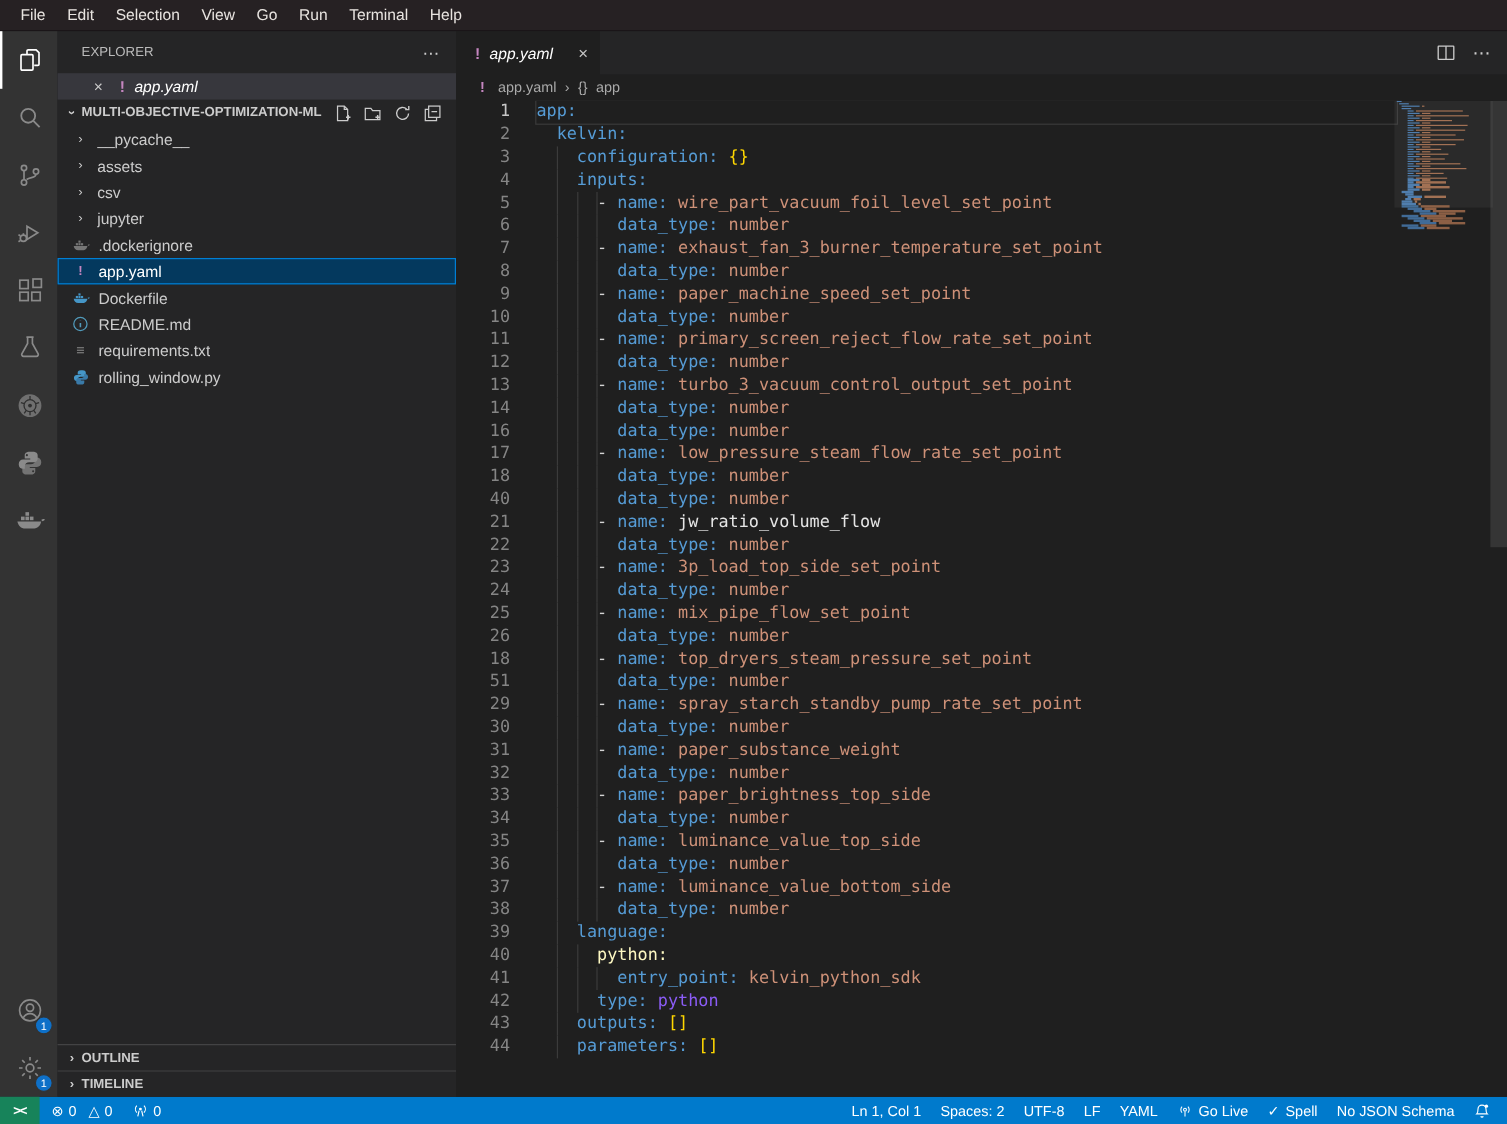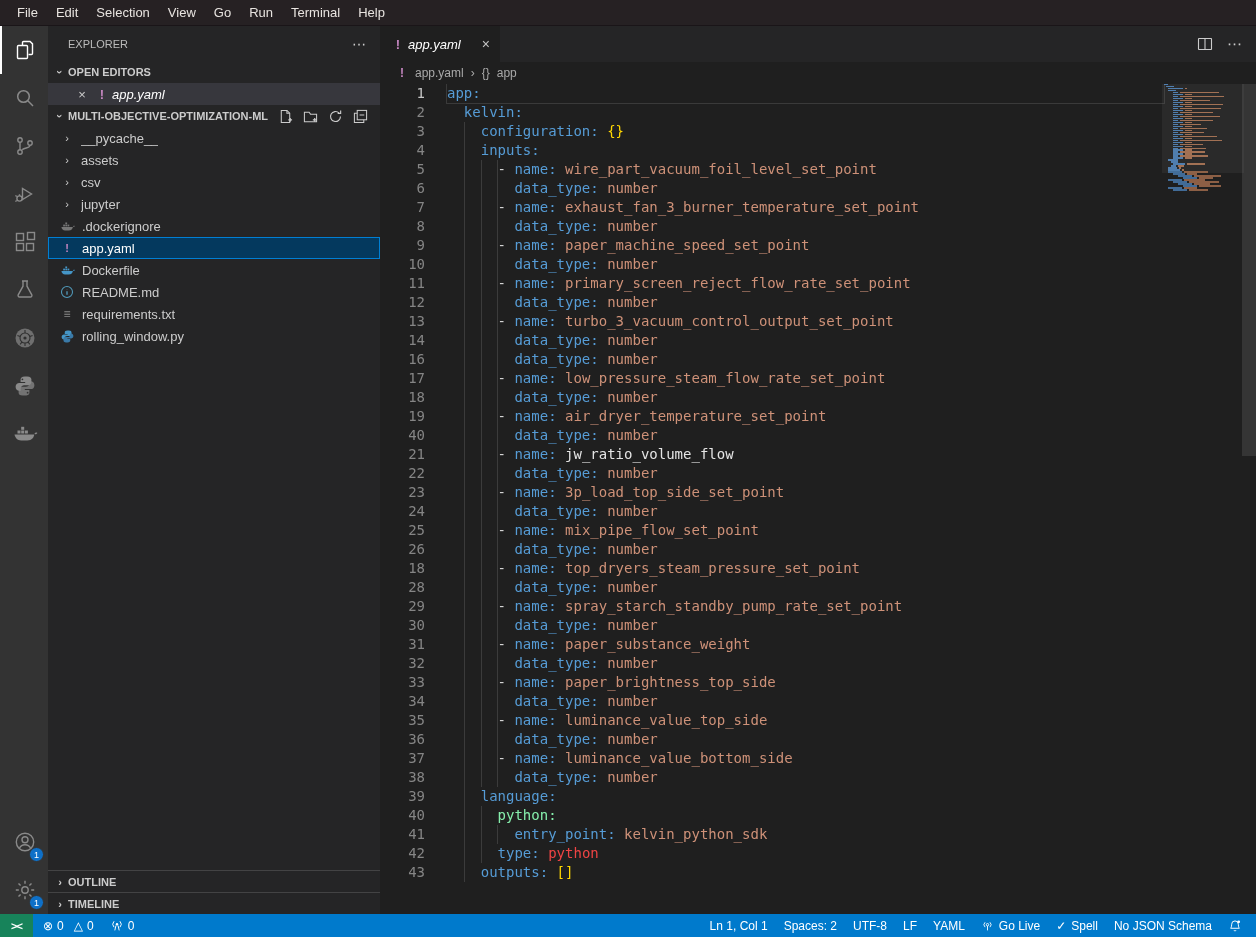--- a/index.html
+++ b/index.html
@@ -213,24 +213,20 @@
         </span>
         <span class="badge">1</span>
       </div>
     </div>
 
   <div class="sidebar">
     <div class="sidebar-title-row">
       <span>EXPLORER</span>
       <span class="more">⋯</span>
     </div>
-    <div class="section-header">
-      <span class="chev down">›</span>
-      <span>OPEN EDITORS</span>
-    </div>
     <div class="oe-row">
       <span class="oe-close">×</span>
       <span class="warn-dec" style="color: rgb(197, 134, 192);">!</span>
       <span class="italic" style="margin-left:4px">app.yaml</span>
     </div>
     <div class="section-header">
       <span class="chev down">›</span>
       <span>MULTI-OBJECTIVE-OPTIMIZATION-ML</span>
       <span class="th-actions" id="tree-actions">
           <span class="ic">
@@ -383,45 +379,45 @@
           <div class="code-line"><span class="ln">8</span><span class="lc"><span class="g" style="left:16.8px"></span><span class="g" style="left:33.6px"></span><span class="g" style="left:50.400000000000006px"></span><span>        </span><span style="color:#569cd6">data_type:</span> <span style="color:#ce9178">number</span></span></div>
           <div class="code-line"><span class="ln">9</span><span class="lc"><span class="g" style="left:16.8px"></span><span class="g" style="left:33.6px"></span><span class="g" style="left:50.400000000000006px"></span><span>      </span><span style="color:#d4d4d4">- </span><span style="color:#569cd6">name:</span> <span style="color:#ce9178">paper_machine_speed_set_point</span></span></div>
           <div class="code-line"><span class="ln">10</span><span class="lc"><span class="g" style="left:16.8px"></span><span class="g" style="left:33.6px"></span><span class="g" style="left:50.400000000000006px"></span><span>        </span><span style="color:#569cd6">data_type:</span> <span style="color:#ce9178">number</span></span></div>
           <div class="code-line"><span class="ln">11</span><span class="lc"><span class="g" style="left:16.8px"></span><span class="g" style="left:33.6px"></span><span class="g" style="left:50.400000000000006px"></span><span>      </span><span style="color:#d4d4d4">- </span><span style="color:#569cd6">name:</span> <span style="color:#ce9178">primary_screen_reject_flow_rate_set_point</span></span></div>
           <div class="code-line"><span class="ln">12</span><span class="lc"><span class="g" style="left:16.8px"></span><span class="g" style="left:33.6px"></span><span class="g" style="left:50.400000000000006px"></span><span>        </span><span style="color:#569cd6">data_type:</span> <span style="color:#ce9178">number</span></span></div>
           <div class="code-line"><span class="ln">13</span><span class="lc"><span class="g" style="left:16.8px"></span><span class="g" style="left:33.6px"></span><span class="g" style="left:50.400000000000006px"></span><span>      </span><span style="color:#d4d4d4">- </span><span style="color:#569cd6">name:</span> <span style="color:#ce9178">turbo_3_vacuum_control_output_set_point</span></span></div>
           <div class="code-line"><span class="ln">14</span><span class="lc"><span class="g" style="left:16.8px"></span><span class="g" style="left:33.6px"></span><span class="g" style="left:50.400000000000006px"></span><span>        </span><span style="color:#569cd6">data_type:</span> <span style="color:#ce9178">number</span></span></div>
           <div class="code-line"><span class="ln">16</span><span class="lc"><span class="g" style="left:16.8px"></span><span class="g" style="left:33.6px"></span><span class="g" style="left:50.400000000000006px"></span><span>        </span><span style="color:#569cd6">data_type:</span> <span style="color:#ce9178">number</span></span></div>
           <div class="code-line"><span class="ln">17</span><span class="lc"><span class="g" style="left:16.8px"></span><span class="g" style="left:33.6px"></span><span class="g" style="left:50.400000000000006px"></span><span>      </span><span style="color:#d4d4d4">- </span><span style="color:#569cd6">name:</span> <span style="color:#ce9178">low_pressure_steam_flow_rate_set_point</span></span></div>
           <div class="code-line"><span class="ln">18</span><span class="lc"><span class="g" style="left:16.8px"></span><span class="g" style="left:33.6px"></span><span class="g" style="left:50.400000000000006px"></span><span>        </span><span style="color:#569cd6">data_type:</span> <span style="color:#ce9178">number</span></span></div>
-          <div class="code-line"><span class="ln">19</span><span class="lc"><span class="g" style="left:16.8px"></span><span class="g" style="left:33.6px"></span><span class="g" style="left:50.400000000000006px"></span><span>      </span><span style="color:#d4d4d4">- </span><span style="color:#569cd6">name:</span> <span style="color:#ce9178">air_dryer_temperature_set_point</span></span></div>
           <div class="code-line"><span class="ln">40</span><span class="lc"><span class="g" style="left:16.8px"></span><span class="g" style="left:33.6px"></span><span class="g" style="left:50.400000000000006px"></span><span>        </span><span style="color:#569cd6">data_type:</span> <span style="color:#ce9178">number</span></span></div>
           <div class="code-line"><span class="ln">21</span><span class="lc"><span class="g" style="left:16.8px"></span><span class="g" style="left:33.6px"></span><span class="g" style="left:50.400000000000006px"></span><span>      </span><span style="color:#d4d4d4">- </span><span style="color:#569cd6">name:</span> <span style="color:#e5e5e5">jw_ratio_volume_flow</span></span></div>
           <div class="code-line"><span class="ln">22</span><span class="lc"><span class="g" style="left:16.8px"></span><span class="g" style="left:33.6px"></span><span class="g" style="left:50.400000000000006px"></span><span>        </span><span style="color:#569cd6">data_type:</span> <span style="color:#ce9178">number</span></span></div>
           <div class="code-line"><span class="ln">23</span><span class="lc"><span class="g" style="left:16.8px"></span><span class="g" style="left:33.6px"></span><span class="g" style="left:50.400000000000006px"></span><span>      </span><span style="color:#d4d4d4">- </span><span style="color:#569cd6">name:</span> <span style="color:#ce9178">3p_load_top_side_set_point</span></span></div>
           <div class="code-line"><span class="ln">24</span><span class="lc"><span class="g" style="left:16.8px"></span><span class="g" style="left:33.6px"></span><span class="g" style="left:50.400000000000006px"></span><span>        </span><span style="color:#569cd6">data_type:</span> <span style="color:#ce9178">number</span></span></div>
           <div class="code-line"><span class="ln">25</span><span class="lc"><span class="g" style="left:16.8px"></span><span class="g" style="left:33.6px"></span><span class="g" style="left:50.400000000000006px"></span><span>      </span><span style="color:#d4d4d4">- </span><span style="color:#569cd6">name:</span> <span style="color:#ce9178">mix_pipe_flow_set_point</span></span></div>
           <div class="code-line"><span class="ln">26</span><span class="lc"><span class="g" style="left:16.8px"></span><span class="g" style="left:33.6px"></span><span class="g" style="left:50.400000000000006px"></span><span>        </span><span style="color:#569cd6">data_type:</span> <span style="color:#ce9178">number</span></span></div>
           <div class="code-line"><span class="ln">18</span><span class="lc"><span class="g" style="left:16.8px"></span><span class="g" style="left:33.6px"></span><span class="g" style="left:50.400000000000006px"></span><span>      </span><span style="color:#d4d4d4">- </span><span style="color:#569cd6">name:</span> <span style="color:#ce9178">top_dryers_steam_pressure_set_point</span></span></div>
-          <div class="code-line"><span class="ln">28</span><span class="lc"><span class="g" style="left:16.8px"></span><span class="g" style="left:33.6px"></span><span class="g" style="left:50.400000000000006px"></span><span>        </span><span style="color:#569cd6">data_type:</span> <span style="color:#ce9178">number</span></span></div>
+          <div class="code-line"><span class="ln">51</span><span class="lc"><span class="g" style="left:16.8px"></span><span class="g" style="left:33.6px"></span><span class="g" style="left:50.400000000000006px"></span><span>        </span><span style="color:#569cd6">data_type:</span> <span style="color:#ce9178">number</span></span></div>
           <div class="code-line"><span class="ln">29</span><span class="lc"><span class="g" style="left:16.8px"></span><span class="g" style="left:33.6px"></span><span class="g" style="left:50.400000000000006px"></span><span>      </span><span style="color:#d4d4d4">- </span><span style="color:#569cd6">name:</span> <span style="color:#ce9178">spray_starch_standby_pump_rate_set_point</span></span></div>
           <div class="code-line"><span class="ln">30</span><span class="lc"><span class="g" style="left:16.8px"></span><span class="g" style="left:33.6px"></span><span class="g" style="left:50.400000000000006px"></span><span>        </span><span style="color:#569cd6">data_type:</span> <span style="color:#ce9178">number</span></span></div>
           <div class="code-line"><span class="ln">31</span><span class="lc"><span class="g" style="left:16.8px"></span><span class="g" style="left:33.6px"></span><span class="g" style="left:50.400000000000006px"></span><span>      </span><span style="color:#d4d4d4">- </span><span style="color:#569cd6">name:</span> <span style="color:#ce9178">paper_substance_weight</span></span></div>
           <div class="code-line"><span class="ln">32</span><span class="lc"><span class="g" style="left:16.8px"></span><span class="g" style="left:33.6px"></span><span class="g" style="left:50.400000000000006px"></span><span>        </span><span style="color:#569cd6">data_type:</span> <span style="color:#ce9178">number</span></span></div>
           <div class="code-line"><span class="ln">33</span><span class="lc"><span class="g" style="left:16.8px"></span><span class="g" style="left:33.6px"></span><span class="g" style="left:50.400000000000006px"></span><span>      </span><span style="color:#d4d4d4">- </span><span style="color:#569cd6">name:</span> <span style="color:#ce9178">paper_brightness_top_side</span></span></div>
           <div class="code-line"><span class="ln">34</span><span class="lc"><span class="g" style="left:16.8px"></span><span class="g" style="left:33.6px"></span><span class="g" style="left:50.400000000000006px"></span><span>        </span><span style="color:#569cd6">data_type:</span> <span style="color:#ce9178">number</span></span></div>
           <div class="code-line"><span class="ln">35</span><span class="lc"><span class="g" style="left:16.8px"></span><span class="g" style="left:33.6px"></span><span class="g" style="left:50.400000000000006px"></span><span>      </span><span style="color:#d4d4d4">- </span><span style="color:#569cd6">name:</span> <span style="color:#ce9178">luminance_value_top_side</span></span></div>
           <div class="code-line"><span class="ln">36</span><span class="lc"><span class="g" style="left:16.8px"></span><span class="g" style="left:33.6px"></span><span class="g" style="left:50.400000000000006px"></span><span>        </span><span style="color:#569cd6">data_type:</span> <span style="color:#ce9178">number</span></span></div>
           <div class="code-line"><span class="ln">37</span><span class="lc"><span class="g" style="left:16.8px"></span><span class="g" style="left:33.6px"></span><span class="g" style="left:50.400000000000006px"></span><span>      </span><span style="color:#d4d4d4">- </span><span style="color:#569cd6">name:</span> <span style="color:#ce9178">luminance_value_bottom_side</span></span></div>
           <div class="code-line"><span class="ln">38</span><span class="lc"><span class="g" style="left:16.8px"></span><span class="g" style="left:33.6px"></span><span class="g" style="left:50.400000000000006px"></span><span>        </span><span style="color:#569cd6">data_type:</span> <span style="color:#ce9178">number</span></span></div>
           <div class="code-line"><span class="ln">39</span><span class="lc"><span class="g" style="left:16.8px"></span><span>    </span><span style="color:#569cd6">language:</span></span></div>
-          <div class="code-line"><span class="ln">40</span><span class="lc"><span class="g" style="left:16.8px"></span><span class="g" style="left:33.6px"></span><span>      </span><span style="color:#86efac">python:</span></span></div>
+          <div class="code-line"><span class="ln">40</span><span class="lc"><span class="g" style="left:16.8px"></span><span class="g" style="left:33.6px"></span><span>      </span><span style="color:#fef9c3">python:</span></span></div>
           <div class="code-line"><span class="ln">41</span><span class="lc"><span class="g" style="left:16.8px"></span><span class="g" style="left:33.6px"></span><span class="g" style="left:50.400000000000006px"></span><span>        </span><span style="color:#569cd6">entry_point:</span> <span style="color:#ce9178">kelvin_python_sdk</span></span></div>
-          <div class="code-line"><span class="ln">42</span><span class="lc"><span class="g" style="left:16.8px"></span><span class="g" style="left:33.6px"></span><span>      </span><span style="color:#569cd6">type:</span> <span style="color:#ef4444">python</span></span></div>
+          <div class="code-line"><span class="ln">42</span><span class="lc"><span class="g" style="left:16.8px"></span><span class="g" style="left:33.6px"></span><span>      </span><span style="color:#569cd6">type:</span> <span style="color:#8b5cf6">python</span></span></div>
           <div class="code-line"><span class="ln">43</span><span class="lc"><span class="g" style="left:16.8px"></span><span>    </span><span style="color:#569cd6">outputs:</span> <span style="color:#ffd700">[]</span></span></div>
+          <div class="code-line"><span class="ln">44</span><span class="lc"><span class="g" style="left:16.8px"></span><span>    </span><span style="color:#569cd6">parameters:</span> <span style="color:#ffd700">[]</span></span></div>
         </div>
       <div class="minimap" id="minimap">
         <div class="mm-view"></div>
       <div class="mm-line" style="padding-left:0px;opacity:1">
             <span class="mm-k" style="width:4.2px"></span>
           </div>
           <div class="mm-line" style="padding-left:2.2px;opacity:1">
             <span class="mm-k" style="width:7.3500000000000005px"></span>
           </div>
           <div class="mm-line" style="padding-left:4.4px;opacity:1">

